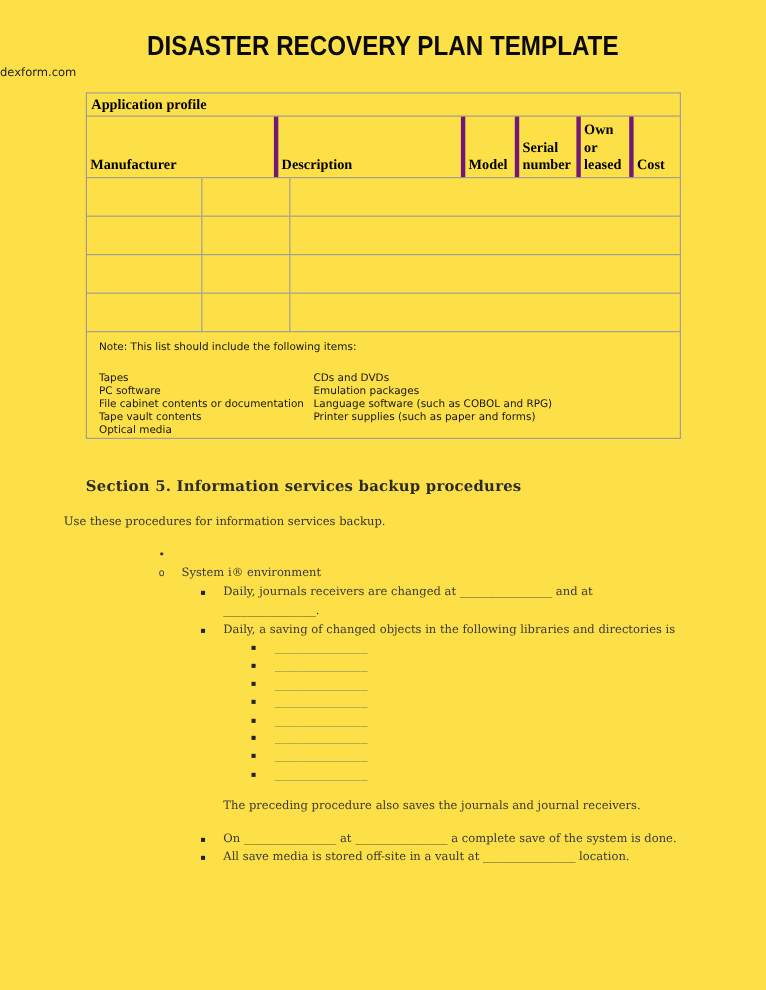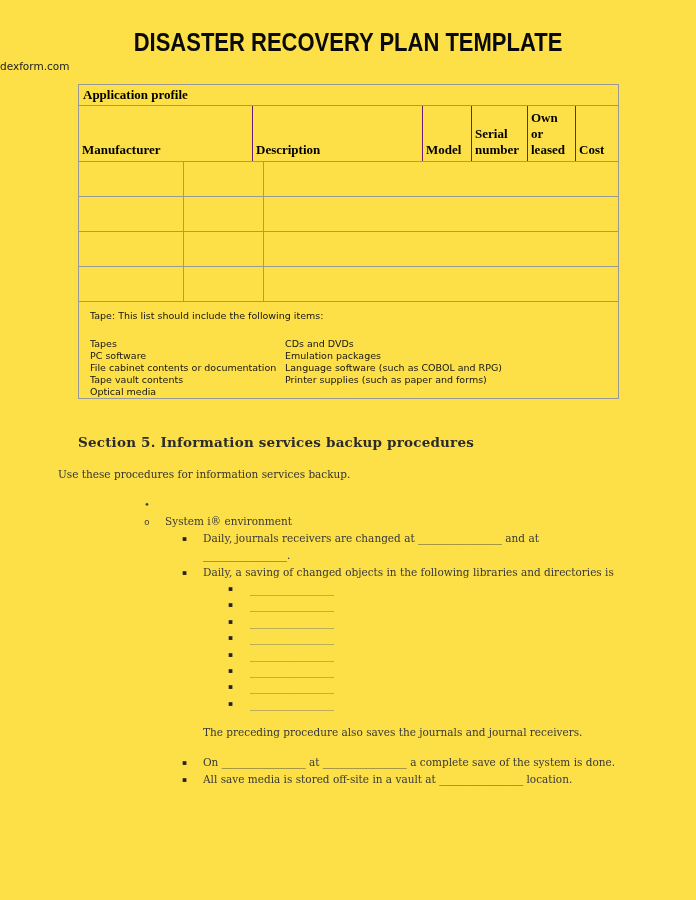--- a/index.html
+++ b/index.html
@@ -42,21 +42,21 @@
     height:21px;
     padding:2px 4px 0 4px;
     border-bottom:1px solid #999;
     font-family:"Liberation Serif", serif;
     font-weight:bold;
     font-size:13px;
     color:#000;
   }
   .tbl-header { display:flex; height:56px; border-bottom:1px solid #999; }
   .hc {
-    border-right:1px solid #701a75;
+    border-right:4px solid #701a75;
     display:flex; align-items:flex-end;
     padding:2px 3px 3px 3px;
     font-family:"Liberation Serif", serif;
     font-weight:bold;
     font-size:13px;
     line-height:1.22;
     color:#000;
   }
   .hc.c-manufacturer { width:174px; }
   .hc.c-description  { width:170px; }
@@ -170,21 +170,21 @@
       <div class="bc2"></div>
       <div class="bc3"></div>
     </div>
     <div class="body-row">
       <div class="bc1"></div>
       <div class="bc2"></div>
       <div class="bc3"></div>
     </div>
 
     <div class="tbl-note">
-      <div>Tape: This list should include the following items:</div>
+      <div>Note: This list should include the following items:</div>
       <div class="note-grid">
         <span>Tapes</span>
         <span>CDs and DVDs</span>
         <span>PC software</span>
         <span>Emulation packages</span>
         <span>File cabinet contents or documentation</span>
         <span>Language software (such as COBOL and RPG)</span>
         <span>Tape vault contents</span>
         <span>Printer supplies (such as paper and forms)</span>
         <span>Optical media</span>

